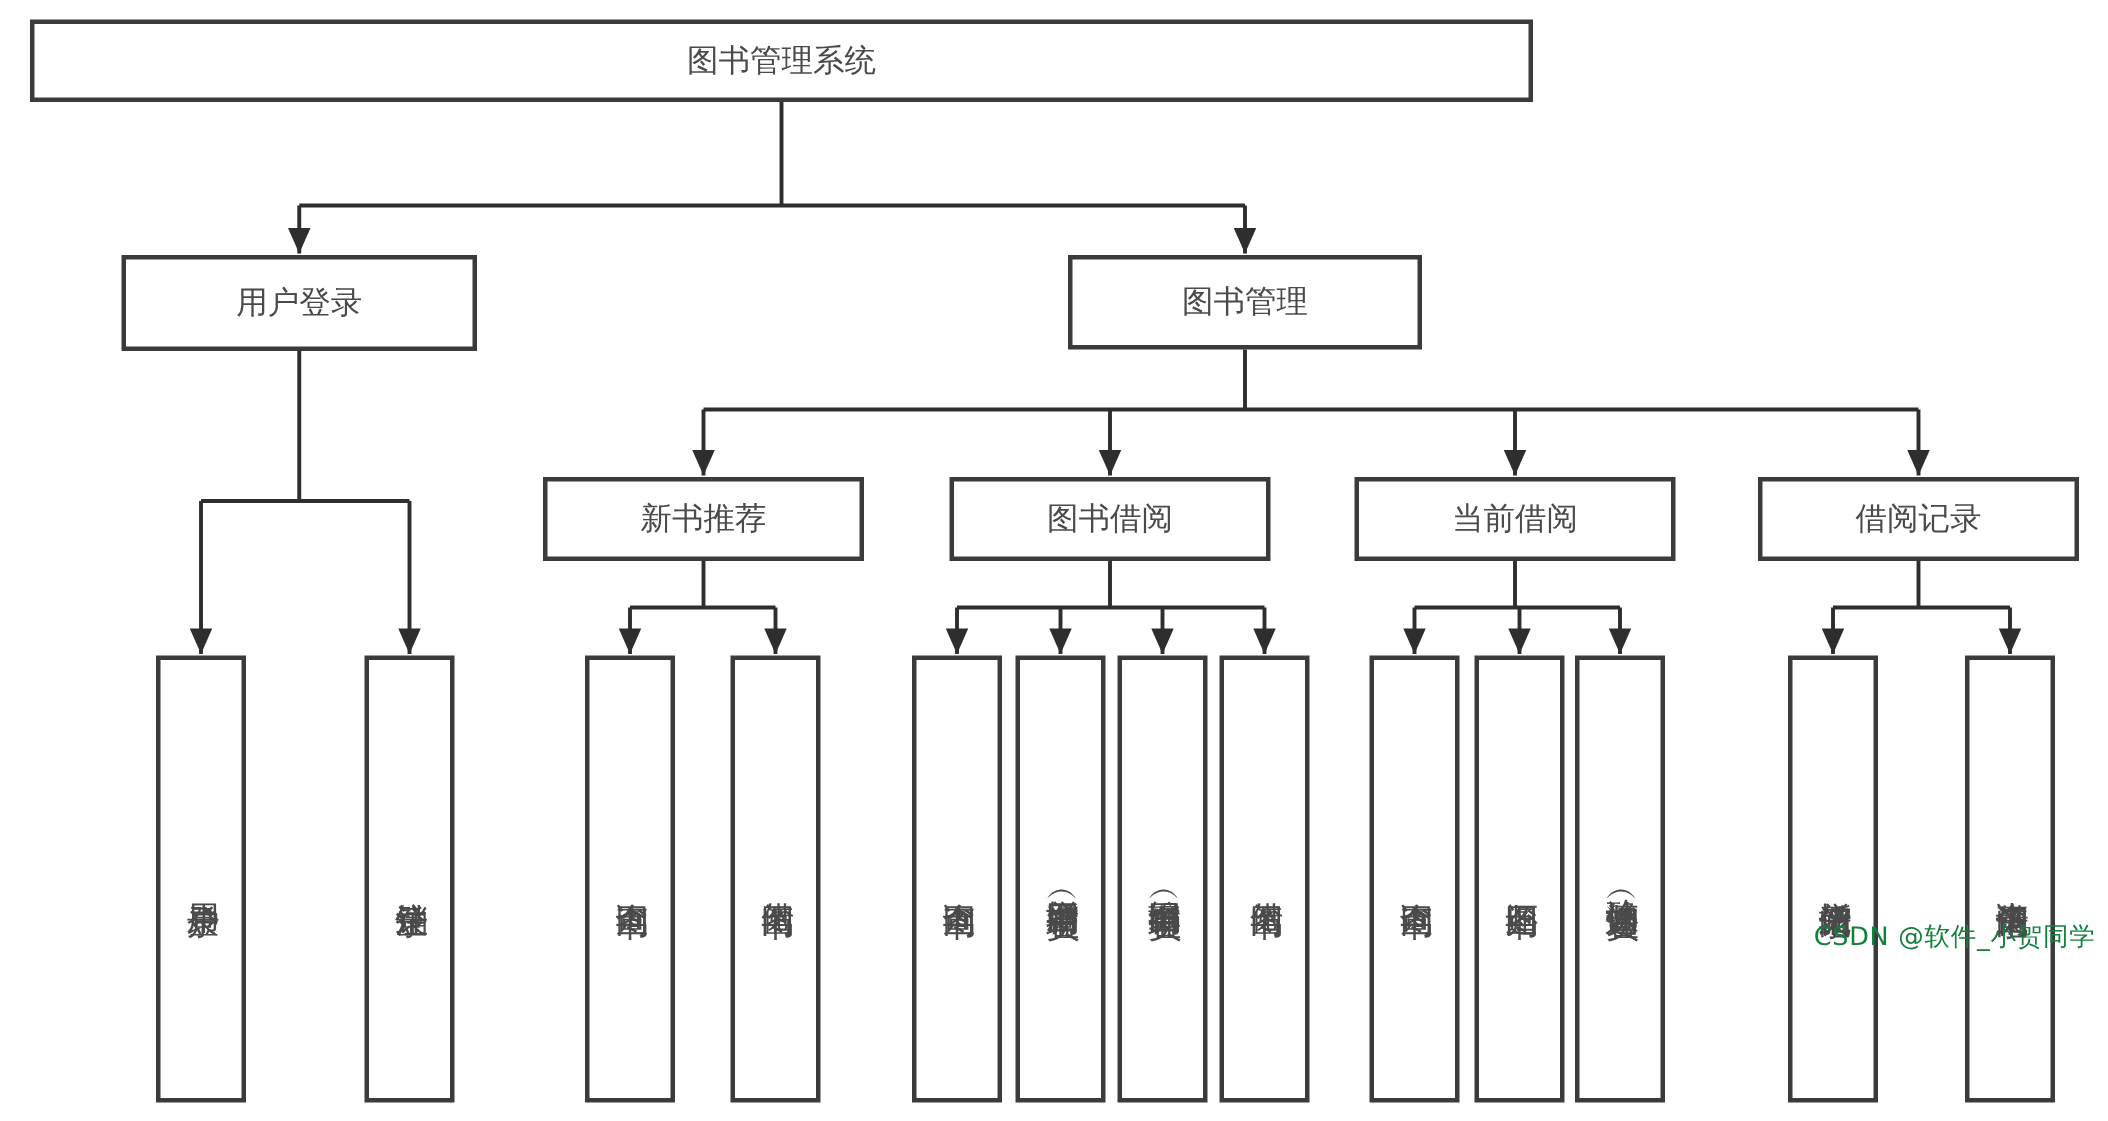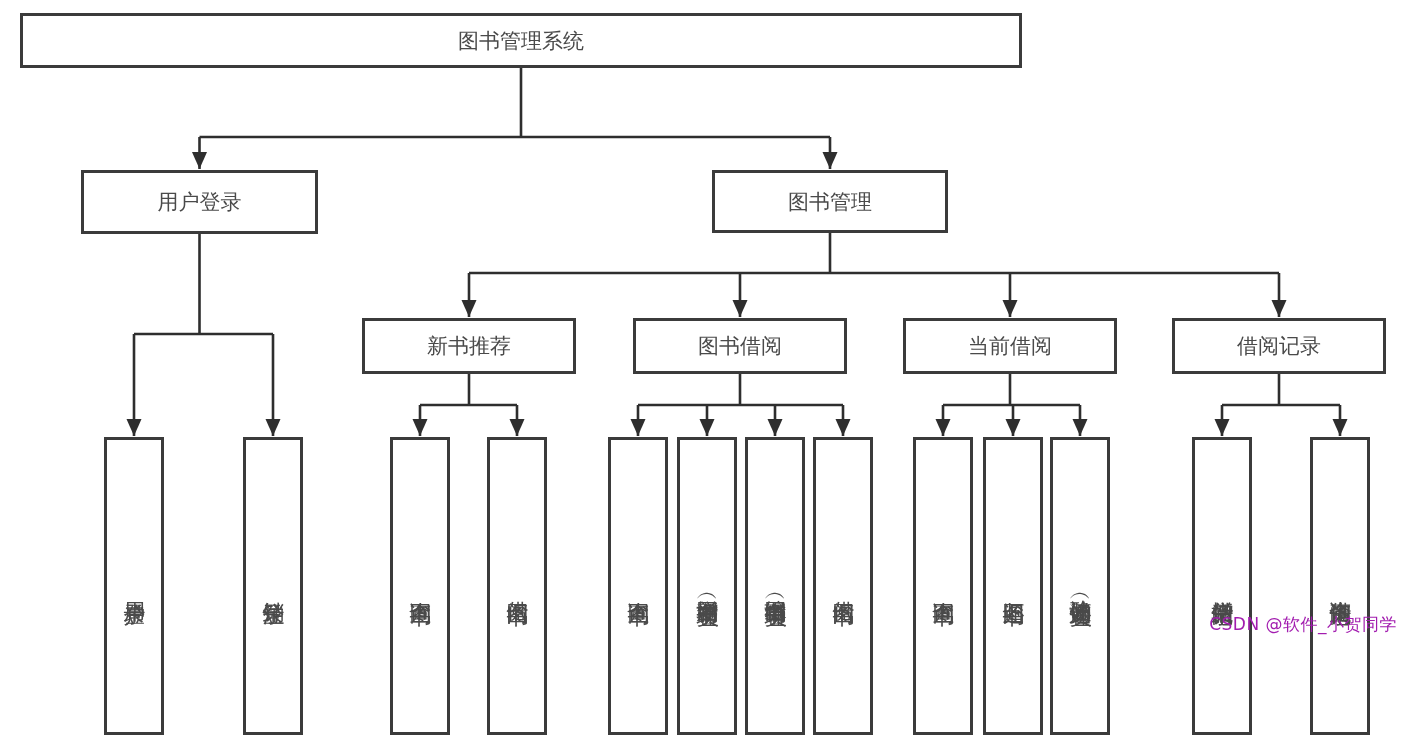--- a/index.html
+++ b/index.html
@@ -67,21 +67,21 @@
     color: #4a4a4a;
     letter-spacing: 1px;
     white-space: nowrap;
   }
   .watermark {
     position: absolute;
     right: 8px;
     bottom: 4px;
     font-family: "DejaVu Sans", "Liberation Sans", sans-serif;
     font-size: 17px;
-    color: #a21caf;
+    color: #15803d;
     white-space: nowrap;
     letter-spacing: 0.5px;
   }
 </style>
 </head>
 <body>
 
 <div id="diagram-root">
   <svg id="flow" viewBox="0 0 1405 747">
     <g id="connectors-layer">

